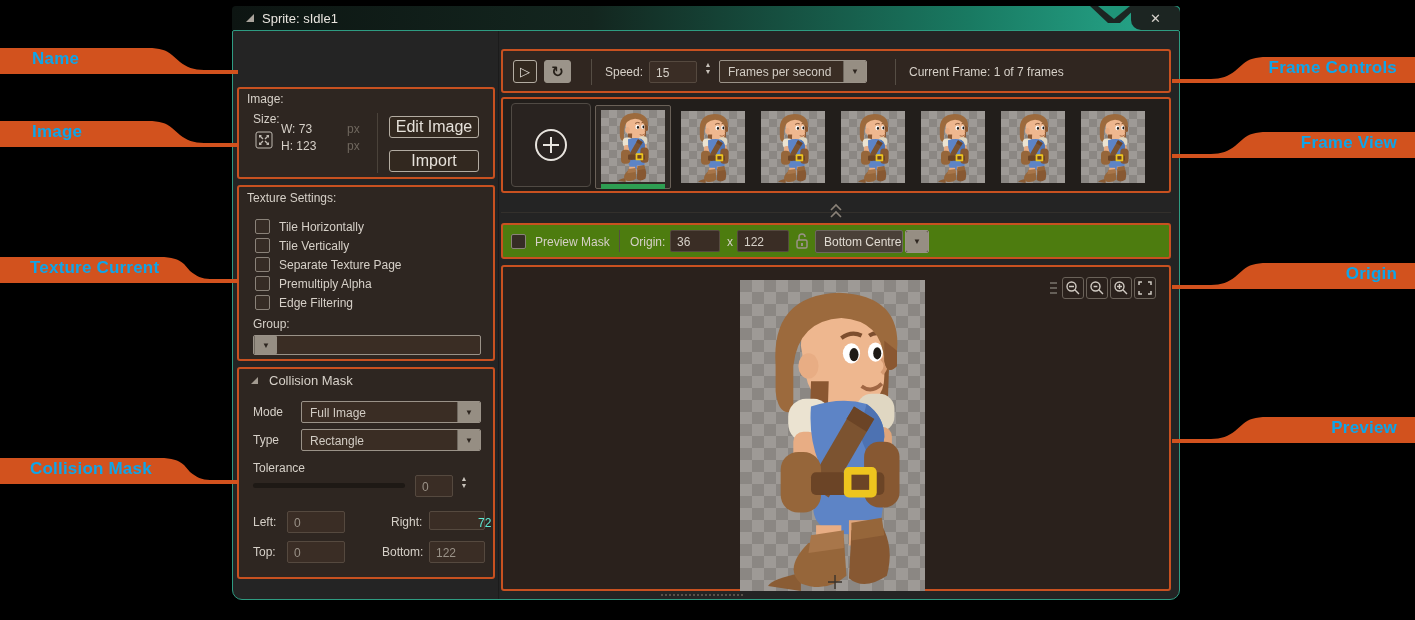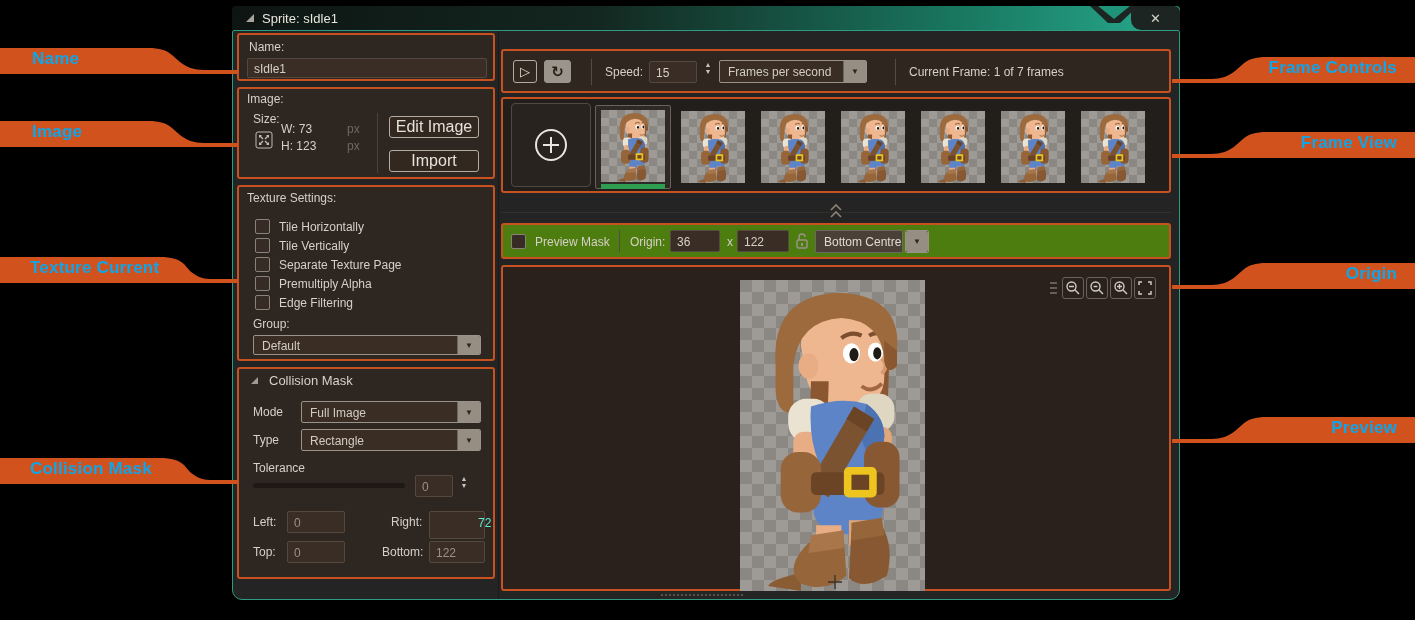--- a/index.html
+++ b/index.html
@@ -97,24 +97,20 @@
       <polygon points="8,0 40,0 24,13" fill="#1f9478"></polygon>
     </svg>
     <div id="close-tab">
       <span>✕</span>
     </div>
   </div>
 
   <div id="body">
     <div id="vsplit"></div>
 
-    <div class="osec brown" style="left:4px;top:2px;width:258px;height:48px;">
-      <div class="lbl abs" style="left:10px;top:5px;">Name:</div>
-      <div class="field" style="left:8px;top:23px;width:240px;height:20px;">sIdle1</div>
-    </div>
 
     <div class="osec brown" style="left:4px;top:56px;width:258px;height:92px;">
       <div class="lbl abs" style="left:8px;top:3px;">Image:</div>
       <div class="lbl abs" style="left:14px;top:23px;">Size:</div>
       <svg class="abs" style="left:16px;top:42px;" width="18" height="18">
         <rect x="1" y="1" width="16" height="16" rx="2" fill="none" stroke="#c0bab2"></rect>
         <path d="M5,5 L8,8 M13,5 L10,8 M5,13 L8,10 M13,13 L10,10" stroke="#c0bab2" stroke-width="1.4"></path>
         <path d="M4,4 l3,0 -3,3 Z M14,4 l0,3 -3,-3 Z M4,14 l0,-3 3,3 Z M14,14 l-3,0 3,-3 Z" fill="#c0bab2"></path>
       </svg>
       <div class="lbl abs" style="left:42px;top:33px;">W: 73</div>
@@ -133,21 +129,20 @@
       <div class="cb" style="left:16px;top:51px;"></div>
       <div class="lbl abs" style="left:40px;top:52px;">Tile Vertically</div>
       <div class="cb" style="left:16px;top:70px;"></div>
       <div class="lbl abs" style="left:40px;top:71px;">Separate Texture Page</div>
       <div class="cb" style="left:16px;top:89px;"></div>
       <div class="lbl abs" style="left:40px;top:90px;">Premultiply Alpha</div>
       <div class="cb" style="left:16px;top:108px;"></div>
       <div class="lbl abs" style="left:40px;top:109px;">Edge Filtering</div>
       <div class="lbl abs" style="left:14px;top:130px;">Group:</div>
       <div class="dd" style="left:14px;top:148px;width:228px;height:20px;">
-        <div class="dd-text">Default</div>
         <div class="dd-arrow">▼</div>
       </div>
     </div>
 
     <div class="osec brown" style="left:4px;top:336px;width:258px;height:212px;">
       <div class="abs" style="left:12px;top:8px;width:0;height:0;border-left:7px solid transparent;border-bottom:7px solid #a29a90;"></div>
       <div class="lbl abs" style="left:30px;top:4px;font-size:13px;">Collision Mask</div>
       <div class="lbl abs" style="left:14px;top:36px;">Mode</div>
       <div class="dd" style="left:62px;top:32px;width:180px;height:22px;">
         <div class="dd-text" style="line-height:22px;">Full Image</div>
@@ -161,21 +156,21 @@
       <div class="lbl abs" style="left:14px;top:92px;">Tolerance</div>
       <div class="abs" style="left:14px;top:114px;width:152px;height:5px;background:#1e1915;border-radius:3px;"></div>
       <div class="field" style="left:176px;top:106px;width:38px;height:22px;line-height:22px;color:#9a9288;">0</div>
       <div class="spin" style="left:218px;top:106px;">
         <span>▲</span>
         <span>▼</span>
       </div>
       <div class="lbl abs" style="left:14px;top:146px;">Left:</div>
       <div class="field" style="left:48px;top:142px;width:58px;height:22px;line-height:22px;color:#9a9288;">0</div>
       <div class="lbl abs" style="left:152px;top:146px;">Right:</div>
-      <div class="field" style="left:190px;top:142px;width:56px;height:28px;line-height:22px;color:#5eead4;padding-left:48px;">72</div>
+      <div class="field" style="left:190px;top:142px;width:56px;height:19px;line-height:22px;color:#5eead4;padding-left:48px;">72</div>
       <div class="lbl abs" style="left:14px;top:176px;">Top:</div>
       <div class="field" style="left:48px;top:172px;width:58px;height:22px;line-height:22px;color:#9a9288;">0</div>
       <div class="lbl abs" style="left:143px;top:176px;">Bottom:</div>
       <div class="field" style="left:190px;top:172px;width:56px;height:22px;line-height:22px;color:#9a9288;">122</div>
     </div>
 
     <div class="osec" style="left:268px;top:18px;width:670px;height:44px;background:#302620;">
       <div class="btn" style="left:10px;top:9px;width:24px;height:23px;font-size:13px;">
         <span>▷</span>
       </div>

